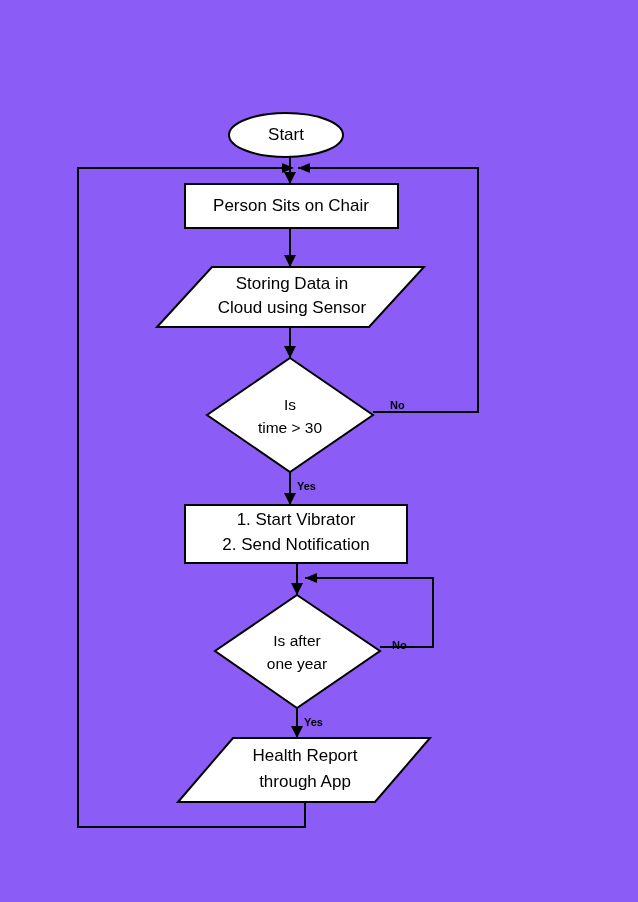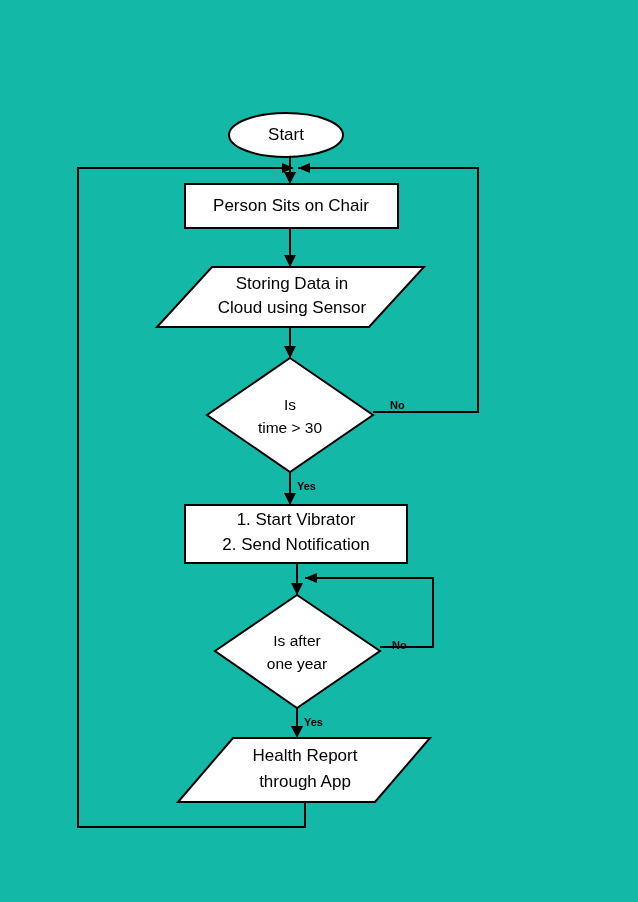--- a/index.html
+++ b/index.html
@@ -10,21 +10,21 @@
   body {
     width: 638px;
     height: 902px;
     font-family: "Liberation Sans", sans-serif;
     overflow: hidden;
   }
   #flowchart-root {
     position: relative;
     width: 638px;
     height: 902px;
-    background: #14b8a6;
+    background: #8b5cf6;
   }
   svg#flow-svg {
     display: block;
     width: 638px;
     height: 902px;
   }
   .shape-outline {
     fill: #ffffff;
     stroke: #000000;
     stroke-width: 2;

